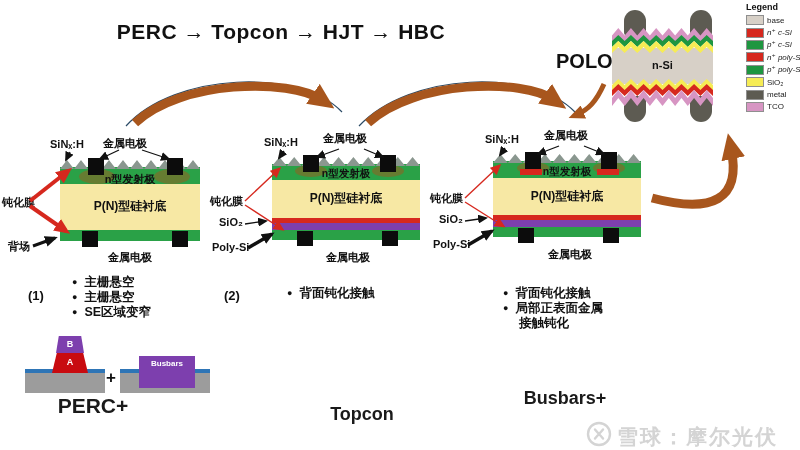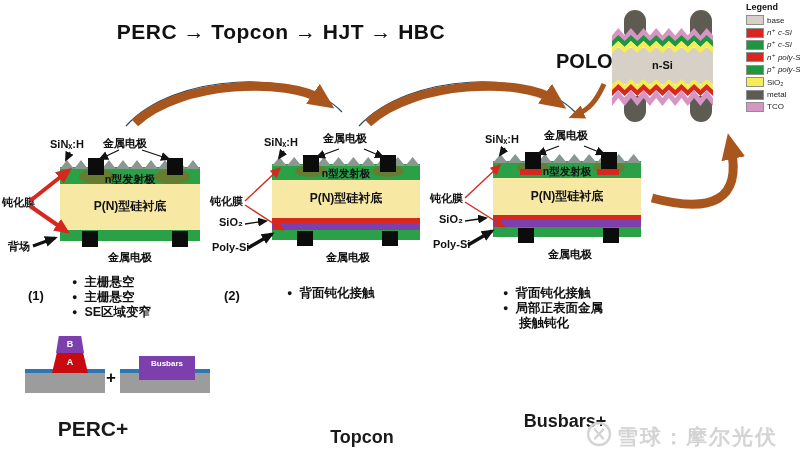--- a/index.html
+++ b/index.html
@@ -26,21 +26,21 @@
   .legend .ltitle { font-size:9px; font-weight:bold; color:#111; margin-bottom:2px; }
   .lrow { display:flex; align-items:center; height:12.4px; }
   .lswatch { width:16px; height:8px; border:1px solid #8f8f8f; margin-right:3px; flex:none; }
   .llabel { font-size:8px; color:#222; white-space:nowrap; font-style:italic; }
   .llabel.plain { font-style:normal; }
   .note-idx { position:absolute; font-size:13px; font-weight:bold; color:#111; }
   .bullets { position:absolute; font-size:12.5px; font-weight:bold; color:#111; line-height:15px; }
   .bullets .bi { white-space:nowrap; }
   .bullets .bi::before { content:"\25CF"; font-size:9px; vertical-align:1px; margin-right:7px; }
   .bullets .bi.cont::before { content:""; margin-right:16px; }
-  .footer-lbl { position:absolute; text-align:center; font-size:18px; font-weight:600; color:#1a1a1a;margin-top:23px; }
+  .footer-lbl { position:absolute; text-align:center; font-size:18px; font-weight:600; color:#1a1a1a; }
   .trap { position:absolute; color:#fff; font-weight:bold; font-size:9px; text-align:center; }
   .wm { position:absolute; color:#d4d4d4; font-weight:bold; }
   svg.overlay { position:absolute; left:0; top:0; z-index:30; pointer-events:none; }
 </style>
 </head>
 <body>
 
 <div id="canvas">
 
   <div class="title">PERC → Topcon → HJT → HBC</div>
@@ -182,21 +182,21 @@
   </div>
 
   <div class="cell">
     <div class="abs" style="left:25px; top:369px; width:80px; height:4px; background:#2e75b6;"></div>
     <div class="abs" style="left:25px; top:373px; width:80px; height:20px; background:#9c9c9c;"></div>
     <div class="trap" style="left:52px; top:352px; width:36px; height:21px; line-height:21px; background:#c80b10; clip-path:polygon(14% 0,86% 0,100% 100%,0 100%);">A</div>
     <div class="trap" style="left:56px; top:336px; width:28px; height:17px; line-height:17px; background:#7d3fae; clip-path:polygon(10% 0,90% 0,100% 100%,0 100%);">B</div>
     <div class="abs" style="left:106px; top:368px; font-size:17px; font-weight:bold; color:#111;">+</div>
     <div class="abs" style="left:120px; top:369px; width:90px; height:4px; background:#2e75b6;"></div>
     <div class="abs" style="left:120px; top:373px; width:90px; height:20px; background:#9c9c9c;"></div>
-    <div class="abs" style="left:139px; top:356px; width:56px; height:24px; background:#7d3fae; color:#fff; font-size:8px; font-weight:bold; text-align:center; line-height:16px;">Busbars</div>
+    <div class="abs" style="left:139px; top:356px; width:56px; height:32px; background:#7d3fae; color:#fff; font-size:8px; font-weight:bold; text-align:center; line-height:16px;">Busbars</div>
   </div>
 
   <div class="footer-lbl" style="left:38px; top:394px; width:110px; font-size:21px; font-weight:bold;">PERC+</div>
   <div class="footer-lbl" style="left:312px; top:404px; width:100px;">Topcon</div>
   <div class="footer-lbl" style="left:515px; top:388px; width:100px;">
     <div>Busbars+</div>
   </div>
 
   <div class="abs" style="left:586px; top:421px; width:26px; height:26px;">
     <svg width="26" height="26" viewBox="0 0 26 26">

